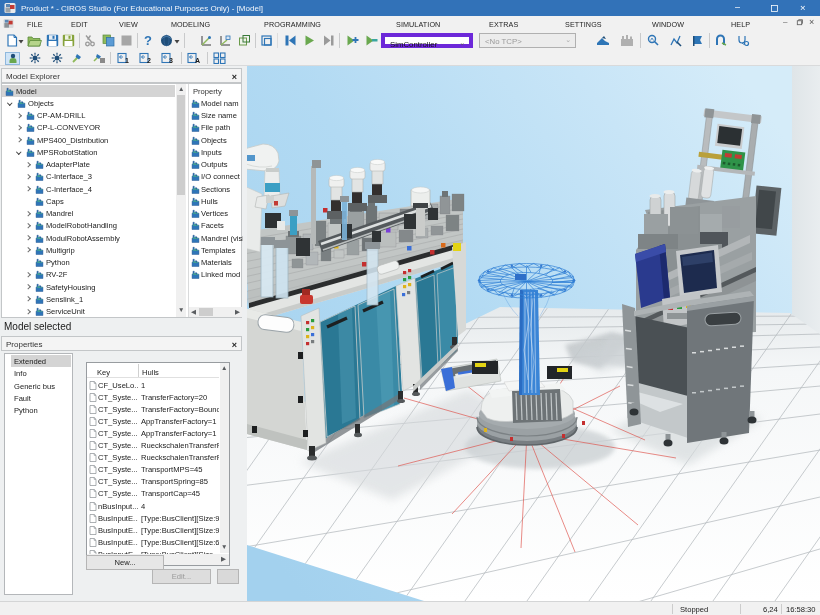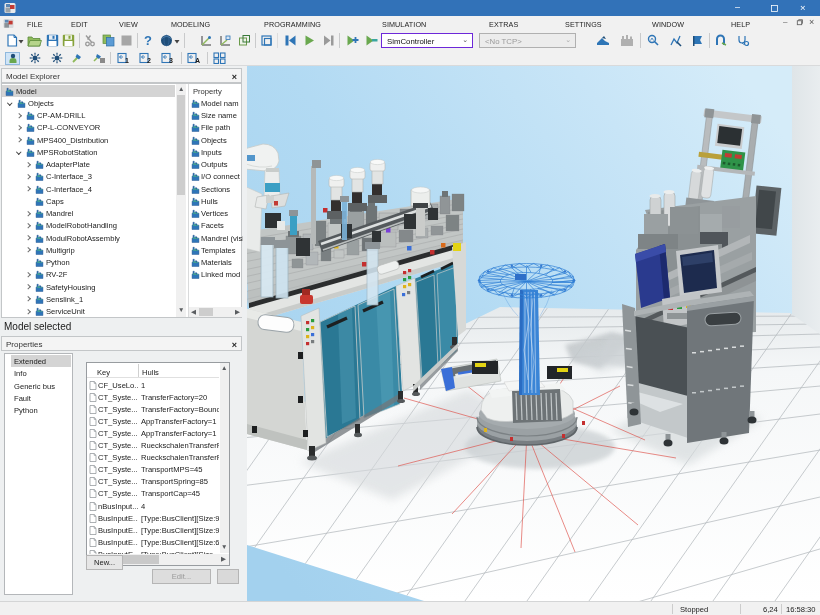--- a/index.html
+++ b/index.html
@@ -24,39 +24,40 @@
 .scroll{background:#f0f0f0}
 .arrow{position:absolute;color:#5a5d60;font-size:6.5px}
 </style></head><body>
 <div id="titlebar" class="abs">
 <svg class="abs" style="left:4px;top:2px" width="12" height="12" viewBox="0 0 12 12">
       <rect x="0.5" y="1" width="11" height="10" rx="1.5" fill="#e8eaec"></rect>
       <rect x="1.5" y="5.5" width="5" height="5" fill="#9aa2a8"></rect>
       <rect x="6" y="3" width="4.5" height="4" fill="#c23b34"></rect>
       <rect x="2" y="2" width="4" height="3" fill="#5b87b5"></rect>
     </svg>
+<span id="titletext">Product * - CIROS Studio (For Educational Purposes Only) - [Model]</span>
 <span class="win-glyph" style="left:735px;top:2px">–</span>
 <svg class="abs" style="left:771px;top:5px" width="7" height="7" viewBox="0 0 8 8">
       <rect x="0.5" y="0.5" width="7" height="7" fill="none" stroke="#fff" stroke-width="0.9"></rect>
     </svg>
 <span class="win-glyph" style="left:800px;top:2px;font-size:9.5px">×</span>
 </div>
 <div id="menubar" class="abs">
 <svg class="abs" style="left:3px;top:2px" width="11" height="11" viewBox="0 0 12 12">
       <rect x="0.5" y="1" width="11" height="10" rx="1.5" fill="#d8dadc"></rect>
       <rect x="1.5" y="5.5" width="5" height="5" fill="#8a9298"></rect>
       <rect x="6" y="3" width="4.5" height="4" fill="#c23b34"></rect>
       <rect x="2" y="2" width="4" height="3" fill="#5b87b5"></rect>
     </svg>
 <span class="menuitem" style="left:27px">FILE</span>
 <span class="menuitem" style="left:71px">EDIT</span>
 <span class="menuitem" style="left:119px">VIEW</span>
 <span class="menuitem" style="left:171px">MODELING</span>
 <span class="menuitem" style="left:264px">PROGRAMMING</span>
-<span class="menuitem" style="left:382px">SIMULATION</span>
+<span class="menuitem" style="left:396px">SIMULATION</span>
 <span class="menuitem" style="left:489px">EXTRAS</span>
 <span class="menuitem" style="left:565px">SETTINGS</span>
 <span class="menuitem" style="left:652px">WINDOW</span>
 <span class="menuitem" style="left:731px">HELP</span>
 <span class="abs" style="left:783px;top:1px;font-size:8px;color:#555">–</span>
 <svg class="abs" style="left:796px;top:3px" width="7" height="7" viewBox="0 0 8 8">
       <rect x="1.5" y="2" width="5" height="4.5" fill="none" stroke="#666" stroke-width="1"></rect>
       <path d="M3 2 L3 0.8 L7.4 0.8 L7.4 5 L6.5 5" fill="none" stroke="#666" stroke-width="1"></path>
     </svg>
 <span class="abs" style="left:809px;top:1px;font-size:9px;color:#555">×</span>
@@ -144,21 +145,21 @@
   </svg>
 <div class="vsep" style="left:339px;top:33px;height:15px"></div>
 <svg class="abs" style="left:346px;top:34px" width="13" height="13" viewBox="0 0 13 13">
     <path d="M1.5 1.5 L8.5 6.5 L1.5 11.5 Z" fill="#6aa84f"></path>
     <path d="M9.5 3 L9.5 9 M6.5 6 L12.5 6" stroke="#2e75b6" stroke-width="1.8"></path>
   </svg>
 <svg class="abs" style="left:365px;top:34px" width="13" height="13" viewBox="0 0 13 13">
     <path d="M1.5 1.5 L8.5 6.5 L1.5 11.5 Z" fill="#6aa84f"></path>
     <rect x="7" y="5" width="5.5" height="2.5" fill="#3aa6a0"></rect>
   </svg>
-<div class="abs" style="left:381px;top:33px;width:92px;height:15px;background:#fff;border:1px solid #6d28d9">
+<div class="abs" style="left:381px;top:33px;width:92px;height:15px;background:#fff;border:4px solid #6d28d9">
     <span class="abs" style="left:5px;top:3px;font-size:7.8px;color:#111">SimController</span>
     <span class="abs" style="right:4px;top:2px;font-size:7px;color:#555">⌄</span>
   </div>
 <div class="abs" style="left:479px;top:33px;width:97px;height:15px;background:#ececec;border:1px solid #b0b0b0">
     <span class="abs" style="left:5px;top:3px;font-size:7.8px;color:#9a9a9a">&lt;No TCP&gt;</span>
     <span class="abs" style="right:4px;top:2px;font-size:7px;color:#aaa">⌄</span>
   </div>
 <svg class="abs" style="left:596px;top:34px" width="14" height="13" viewBox="0 0 14 13">
     <path d="M1 9 L6 4 L9 7 L13 9 L13 11 L1 11 Z" fill="#2e75b6"></path>
     <path d="M6 4 L8 2 L10 5" fill="#1f4e79"></path>
@@ -609,21 +610,21 @@
 </svg>
 <div class="treerow" style="left:98px;top:549.9px;width:40px;overflow:hidden">BusInputE...</div>
 <div class="treerow" style="left:141px;top:549.9px;width:78px;overflow:hidden">[Type:BusClient][Size</div>
 <div class="abs scroll" style="left:220px;top:363px;width:9px;height:190px"></div>
 <span class="arrow" style="left:221px;top:364px">▲</span>
 <span class="arrow" style="left:221px;top:543px">▼</span>
 <div class="abs scroll" style="left:87px;top:554px;width:142px;height:11px"></div>
 <span class="arrow" style="left:89px;top:555px">◀</span>
 <span class="arrow" style="left:221px;top:555px">▶</span>
 <div class="abs" style="left:99px;top:555px;width:60px;height:9px;background:#c9c9c9"></div>
-<div class="btn" style="left:86px;top:555px;width:37px">New...</div>
+<div class="btn" style="left:86px;top:555px;width:78px">New...</div>
 <div class="btn" style="left:152px;top:569px;width:59px;color:#9a9a9a;background:#dddddd">Edit...</div>
 <div class="btn" style="left:217px;top:569px;width:22px;background:#d9d9d9"></div>
 <div id="statusbar" class="abs">
 <div class="ssep" style="left:672px"></div>
 <span class="abs" style="left:680px;top:3px">Stopped</span>
 <div class="ssep" style="left:740px"></div>
 <span class="abs" style="left:763px;top:3px">6,24</span>
 <div class="ssep" style="left:781px"></div>
 <span class="abs" style="left:786px;top:3px">16:58:30</span>
 </div>

